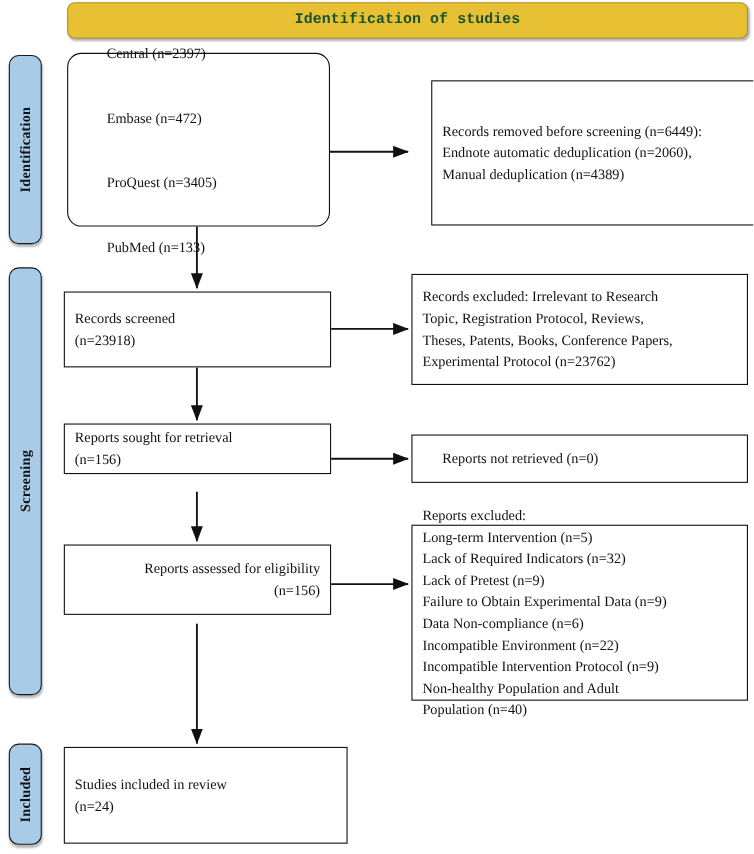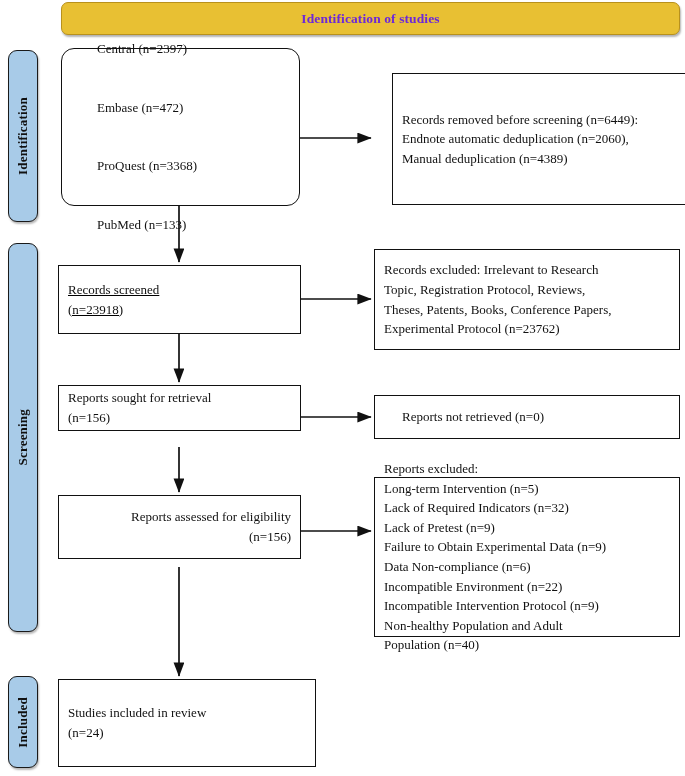--- a/index.html
+++ b/index.html
@@ -26,24 +26,24 @@
     background: #e8c033;
     border: 1px solid #b8911d;
     border-radius: 7px;
     box-sizing: border-box;
     display: flex;
     align-items: center;
     justify-content: center;
     box-shadow: 1px 2px 2px rgba(0,0,0,0.30);
   }
   .banner-title {
-    font-family: Liberation Serif, serif;
+    font-family: Liberation Mono, monospace;
     font-weight: bold;
     font-size: 13.5px;
-    color: #6d28d9;
+    color: #14532d;
     letter-spacing: 0.1px;
   }
 
   
   .stage {
     position: absolute;
     background: #a8cbe8;
     border: 1.4px solid #1a1a1a;
     border-radius: 9px;
     box-sizing: border-box;
@@ -84,21 +84,21 @@
     padding: 0 9px;
     white-space: pre-wrap;
   }
   .box-text.indent-list {
     padding-left: 9px;
   }
   .sub-line { display: block; padding-left: 26px; }
 
   #box-identified      { left: 61px;  top: 48px;  width: 239px; height: 158px; border-radius: 13px; }
   #box-removed         { left: 392px; top: 73px;  width: 306px; height: 132px; }
-  #box-screened        { left: 58px;  top: 265px; width: 243px; height: 69px; text-decoration: underline;  }
+  #box-screened        { left: 58px;  top: 265px; width: 243px; height: 69px;  }
   #box-excluded-screen { left: 374px; top: 249px; width: 306px; height: 101px; }
   #box-sought          { left: 58px;  top: 385px; width: 243px; height: 46px;  }
   #box-notretrieved    { left: 374px; top: 395px; width: 306px; height: 44px; padding-left: 18px;  }
   #box-assessed        { left: 58px;  top: 495px; width: 243px; height: 64px; text-align: right;  }
   #box-excluded-elig   { left: 374px; top: 477px; width: 306px; height: 160px; }
   #box-included        { left: 58px;  top: 679px; width: 258px; height: 88px;  }
 
   
   #connectors {
     position: absolute;
@@ -151,21 +151,21 @@
 
     <line x1="179" y1="567" x2="179" y2="676" stroke="#111111" stroke-width="1.7" marker-end="url(#arrow)"></line>
   </svg>
 
   <div class="box" id="box-identified">
     <div class="box-text indent-list">
       <br>
       <br>
       <span class="sub-line">Central (n=2397)</span>
       <span class="sub-line">Embase (n=472)</span>
-      <span class="sub-line">ProQuest (n=3368)</span>
+      <span class="sub-line">ProQuest (n=3405)</span>
       <span class="sub-line">PubMed (n=133)</span>
       <span class="sub-line">Web of Science (n=20277)</span>
     </div>
   </div>
 
   <div class="box" id="box-removed">
     <div class="box-text">Records removed before screening (n=6449):
 Endnote automatic deduplication (n=2060),
 Manual deduplication (n=4389)</div>
   </div>

